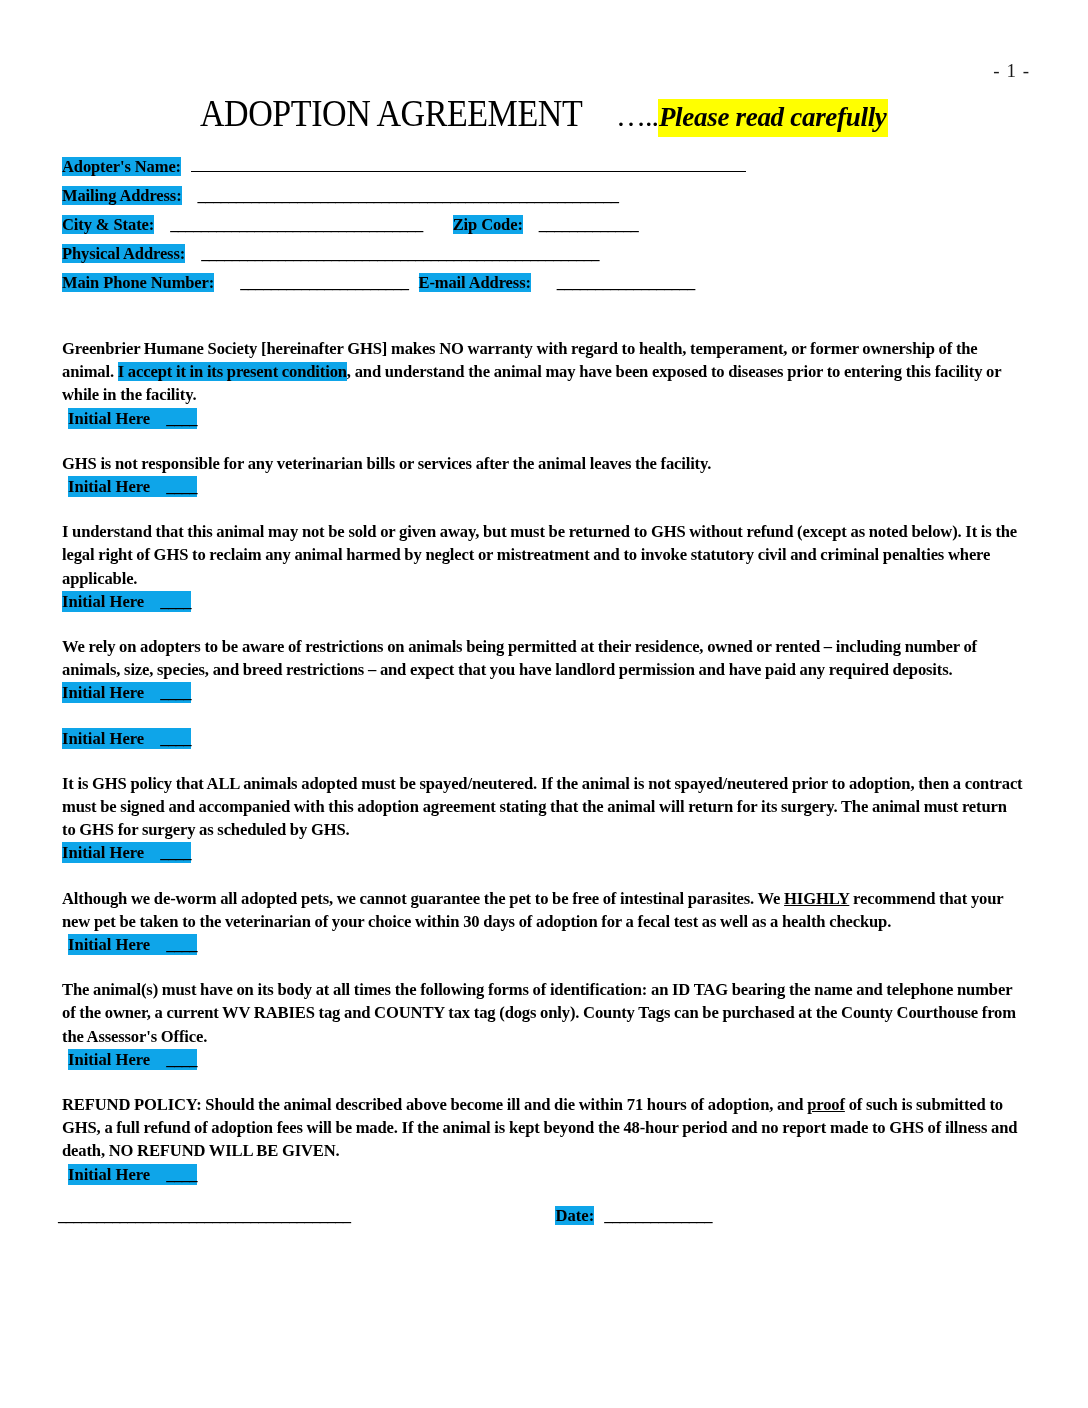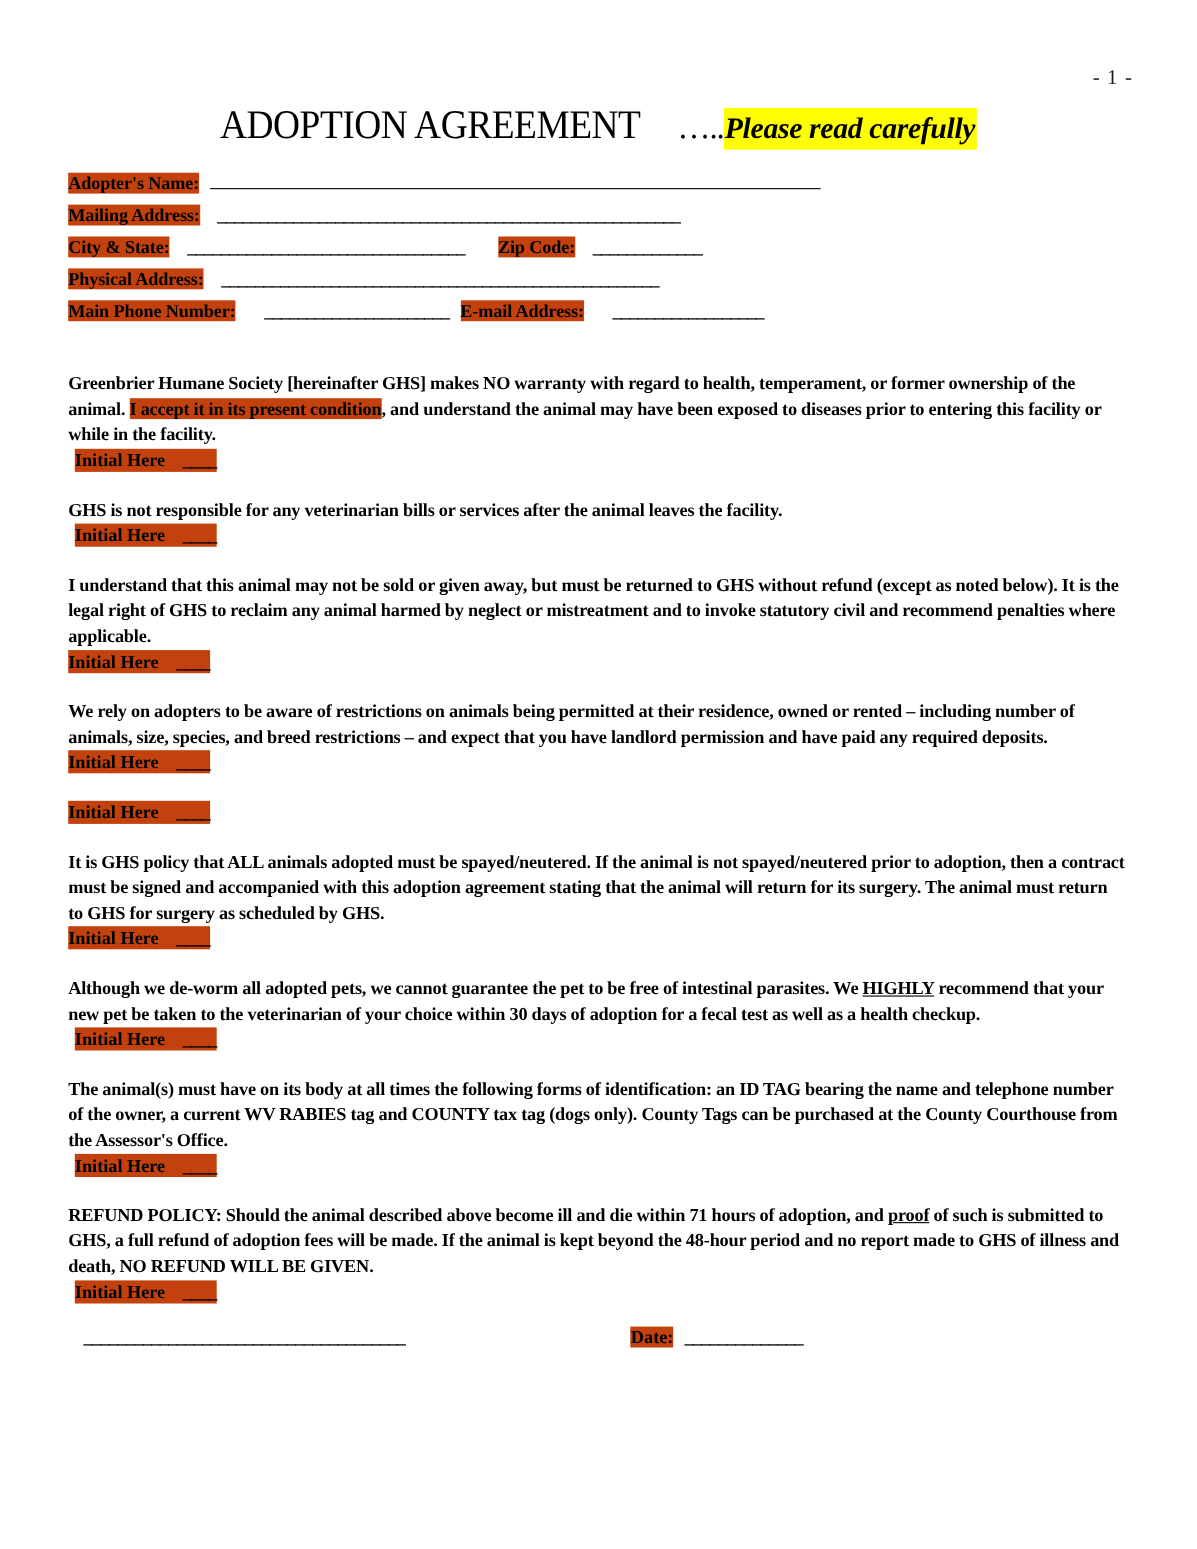--- a/index.html
+++ b/index.html
@@ -77,21 +77,21 @@
   
   .field-line {
     font-family: "Liberation Serif", "DejaVu Serif", serif;
     font-size: 16.5px;
     font-weight: 700;
     line-height: 29px;
     white-space: nowrap;
     letter-spacing: -0.1px;
   }
   .hl {
-    background: #c2410c;
+    background: #0ea5e9;
   }
   .rule {
     display: inline-block;
     border-bottom: 1.6px solid #000;
     height: 0.82em;
     vertical-align: baseline;
   }
   .underscores {
     letter-spacing: -0.6px;
     font-weight: 700;
@@ -122,21 +122,21 @@
     white-space: nowrap;
   }
   .initial .hl { padding: 1px 0 1px 0; }
   .initial-indent { padding-left: 6px; }
 
   .block { margin-bottom: 22px; }
 
   
   .sig-area {
     position: absolute;
-    left: 76px;
+    left: 58px;
     top: 1205px;
     width: 962px;
   }
   .sig-row {
     font-family: "Liberation Serif", "DejaVu Serif", serif;
     font-size: 16.6px;
     font-weight: 700;
     white-space: nowrap;
     line-height: 22px;
   }
@@ -190,21 +190,21 @@
       <p class="para"><span>Greenbrier Humane Society [hereinafter GHS] makes NO warranty with regard to health, temperament, or former ownership of the animal.  </span><span class="hl">I accept it in its present condition</span><span>, and understand the animal may have been exposed to diseases prior to entering this facility or while in the facility.</span></p>
       <p class="initial initial-indent"><span class="hl"><span>Initial Here</span><span class="underscores">____</span></span></p>
     </div>
 
     <div class="block">
       <p class="para">GHS is not responsible for any veterinarian bills or services after the animal leaves the facility.</p>
       <p class="initial initial-indent"><span class="hl"><span>Initial Here</span><span class="underscores">____</span></span></p>
     </div>
 
     <div class="block">
-      <p class="para">I understand that this animal may not be sold or given away, but must be returned to GHS without refund (except as noted below).  It is the legal right of GHS to reclaim any animal harmed by neglect or mistreatment and to invoke statutory civil and recommend penalties where applicable.</p>
+      <p class="para">I understand that this animal may not be sold or given away, but must be returned to GHS without refund (except as noted below).  It is the legal right of GHS to reclaim any animal harmed by neglect or mistreatment and to invoke statutory civil and criminal penalties where applicable.</p>
       <p class="initial"><span class="hl"><span>Initial Here</span><span class="underscores">____</span></span></p>
     </div>
 
     <div class="block">
       <p class="para">We rely on adopters to be aware of restrictions on animals being permitted at their residence, owned or rented – including number of animals, size, species, and breed restrictions – and expect that you have landlord permission and have paid any required deposits.</p>
       <p class="initial"><span class="hl"><span>Initial Here</span><span class="underscores">____</span></span></p>
     </div>
 
     <div class="block">
       <p class="initial"><span class="hl"><span>Initial Here</span><span class="underscores">____</span></span></p>

